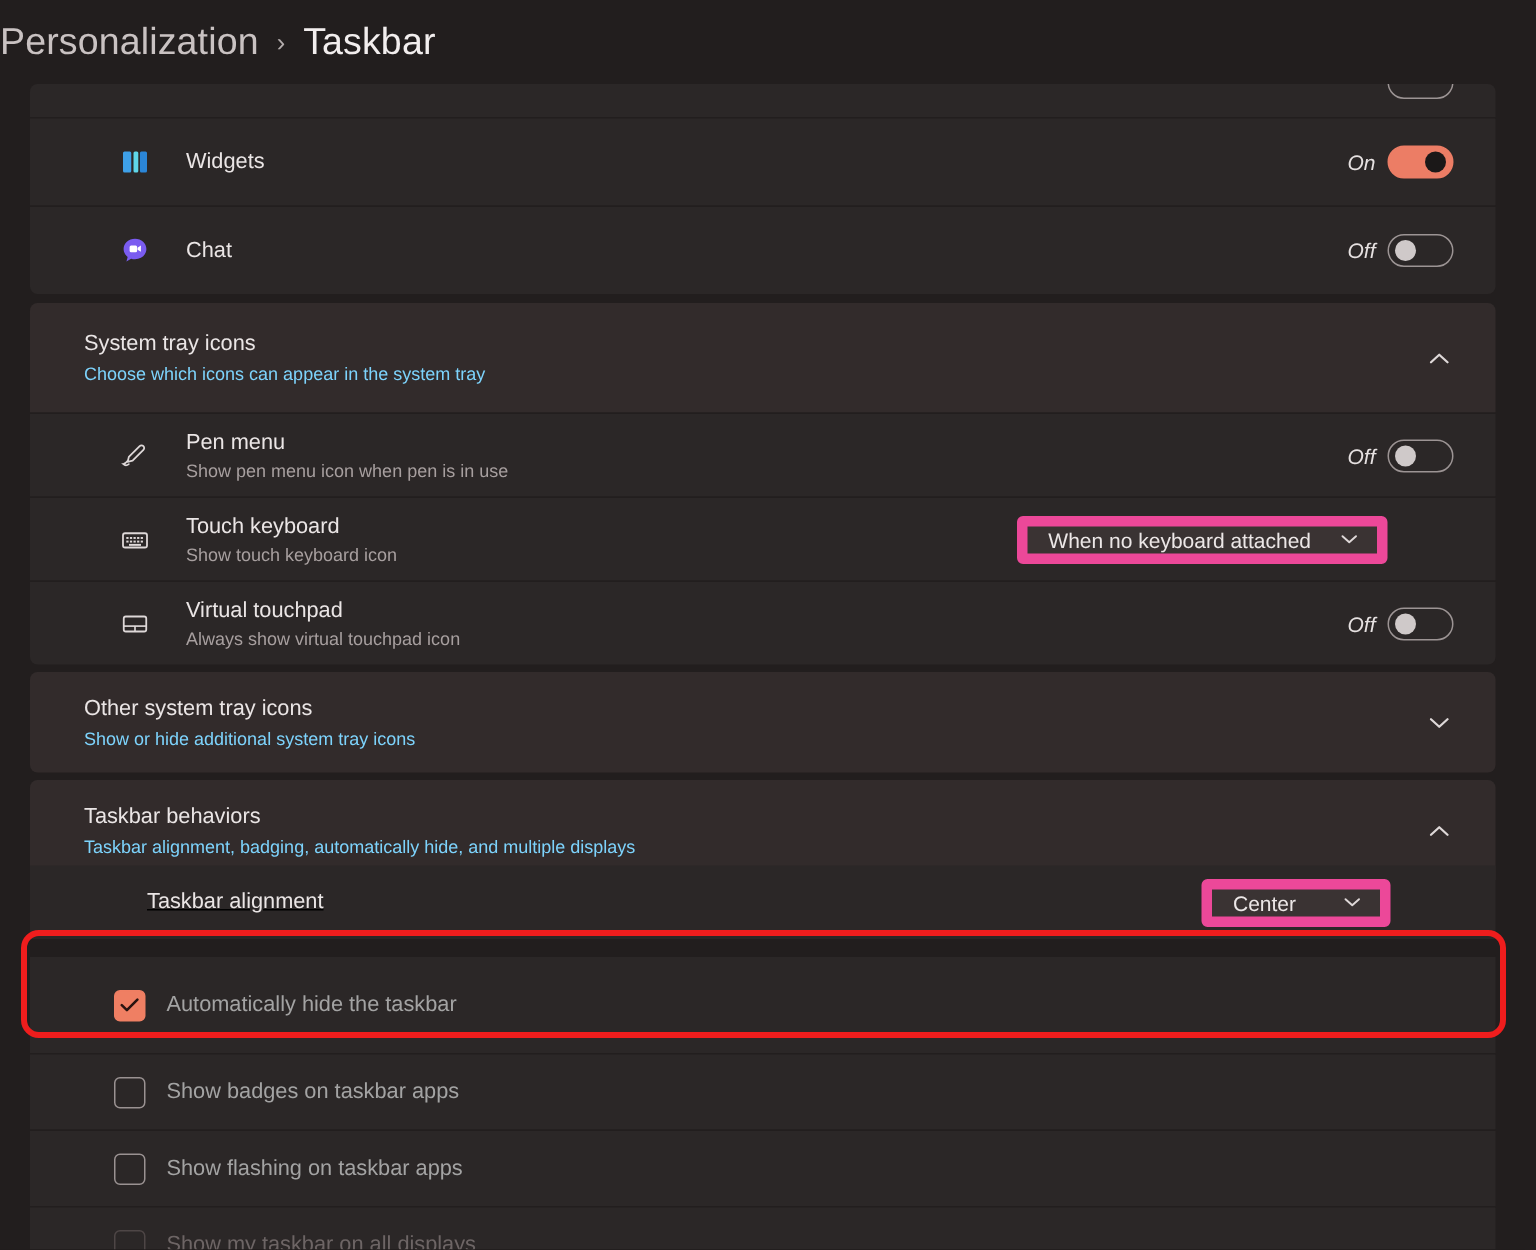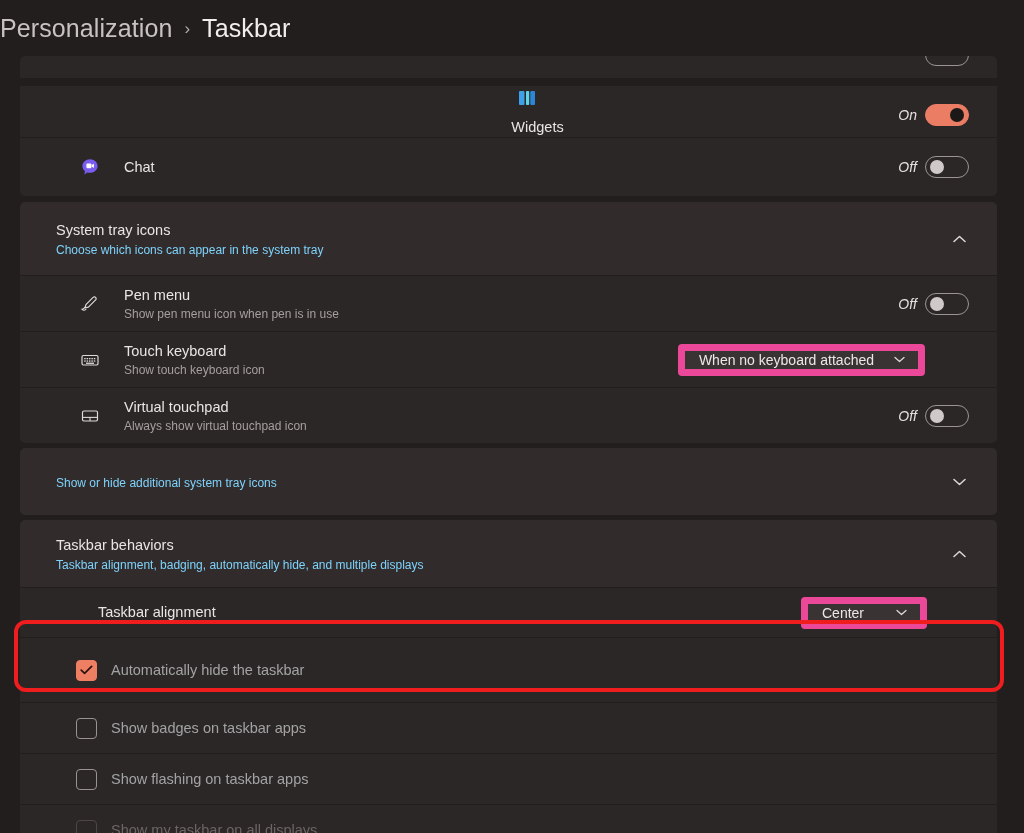--- a/index.html
+++ b/index.html
@@ -281,21 +281,21 @@
     <span class="crumb-current">Taskbar</span>
   </div>
 
   <div class="content">
 
     <div class="row" style="top:0px; height:22px; border-radius:5px 5px 0 0;">
       <div style="position:absolute; right:28px; top:-12px; width:44px; height:22px; border-radius:11px; background:#2b2727; border:1px solid #9c9494; box-sizing:border-box;"></div>
     </div>
     <div class="row-divider" style="top:22px;"></div>
 
-    <div class="row indent" style="top:30px; height:58px;flex-direction:column;">
+    <div class="row indent" style="top:23px; height:58px;">
       <div class="row-icon">
         <svg width="20" height="20" viewBox="0 0 20 20">
           <rect x="2" y="3" width="5.5" height="14" rx="1" fill="#3ea0e8"></rect>
           <rect x="9" y="3" width="3.2" height="14" rx="1" fill="#5fd6e8"></rect>
           <rect x="13.3" y="3" width="4.7" height="14" rx="1" fill="#2b86d8"></rect>
         </svg>
       </div>
       <div class="row-texts">
         <span class="row-title">Widgets</span>
       </div>
@@ -407,20 +407,21 @@
       <div class="toggle-wrap">
         <span class="toggle-label">Off</span>
         <span class="switch off">
             <span class="knob"></span>
           </span>
       </div>
     </div>
 
     <div class="card section" style="top:392px; height:67px; border-radius:5px;">
       <div class="section-head-inner">
+        <div class="section-title">Other system tray icons</div>
         <div class="section-sub">Show or hide additional system tray icons</div>
       </div>
       <div class="chev">
         <svg width="13" height="8" viewBox="0 0 13 8">
             <path d="M1 1.5L6.5 6.5L12 1.5" stroke="#ded8d8" stroke-width="1.5" fill="none" stroke-linecap="round" stroke-linejoin="round"></path>
           </svg>
       </div>
     </div>
 
     <div class="card section" style="top:464px; height:67px; border-radius:5px 5px 0 0;">
@@ -429,21 +430,21 @@
         <div class="section-sub">Taskbar alignment, badging, automatically hide, and multiple displays</div>
       </div>
       <div class="chev">
         <svg width="13" height="8" viewBox="0 0 13 8">
             <path d="M1 6.5L6.5 1.5L12 6.5" stroke="#ded8d8" stroke-width="1.5" fill="none" stroke-linecap="round" stroke-linejoin="round"></path>
           </svg>
       </div>
     </div>
     <div class="row-divider" style="top:531px;"></div>
 
-    <div class="row pad" style="top:532px; height:49px;">
+    <div class="row pad" style="top:521px; height:49px;text-decoration:underline;">
       <div class="row-texts" style="padding-left:42px;">
         <span class="row-title">Taskbar alignment</span>
       </div>
       <div class="dropdown" style="right:70px; width:126px; gap:0; justify-content:space-between;">
         <span class="dd-text">Center</span>
         <span class="dd-chev">
           <svg width="11" height="7" viewBox="0 0 11 7">
               <path d="M1 1.5L5.5 5.5L10 1.5" stroke="#ded8d8" stroke-width="1.3" fill="none" stroke-linecap="round" stroke-linejoin="round"></path>
             </svg>
         </span>

